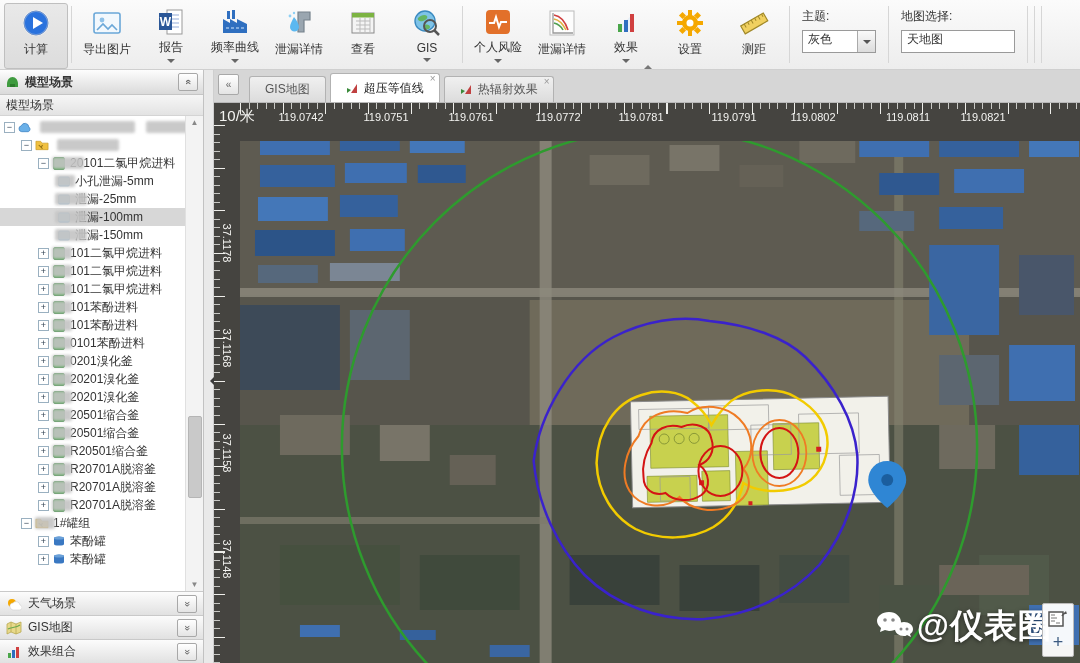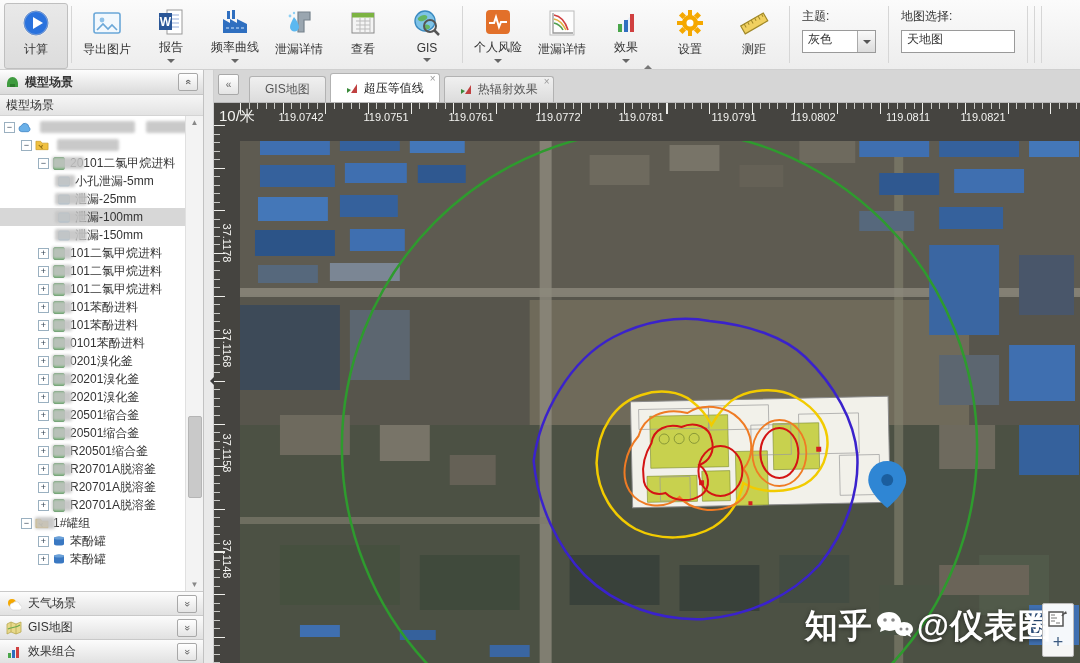--- a/index.html
+++ b/index.html
@@ -756,21 +756,20 @@
           <ellipse cx="540" cy="328" rx="19" ry="25" fill="none" stroke="#d41414" stroke-width="2"></ellipse>
           <ellipse cx="540" cy="328" rx="27" ry="33" fill="none" stroke="#ef7b24" stroke-width="1.8"></ellipse>
 
           <g>
             <path d="M648 336 c-11 0 -19 8 -19 19 c0 13 19 28 19 28 c0 0 19 -15 19 -28 c0 -11 -8 -19 -19 -19 z" fill="#2f86d4"></path>
             <circle cx="648" cy="355" r="6" fill="#1b5e9e"></circle>
           </g>
         </svg>
 
         <div class="watermark">
-          <span>知乎</span>
           <span class="wmico">
             <svg width="40" height="34" viewBox="0 0 40 34">
                 <path d="M14 2C7 2 2 6 2 11c0 3 2 5 4 7l-1 4 5-2c1 0 3 1 4 1 7 0 12-4 12-9S21 2 14 2z" fill="#fff"></path>
                 <circle cx="10" cy="10" r="1.8" fill="#888"></circle>
                 <circle cx="18" cy="10" r="1.8" fill="#888"></circle>
                 <path d="M29 12c-5 0-9 3-9 7s4 7 9 7c1 0 2 0 3-1l4 2-1-3c2-1 3-3 3-5 0-4-4-7-9-7z" fill="#fff"></path>
                 <circle cx="26" cy="19" r="1.5" fill="#888"></circle>
                 <circle cx="32" cy="19" r="1.5" fill="#888"></circle>
               </svg>
           </span>

